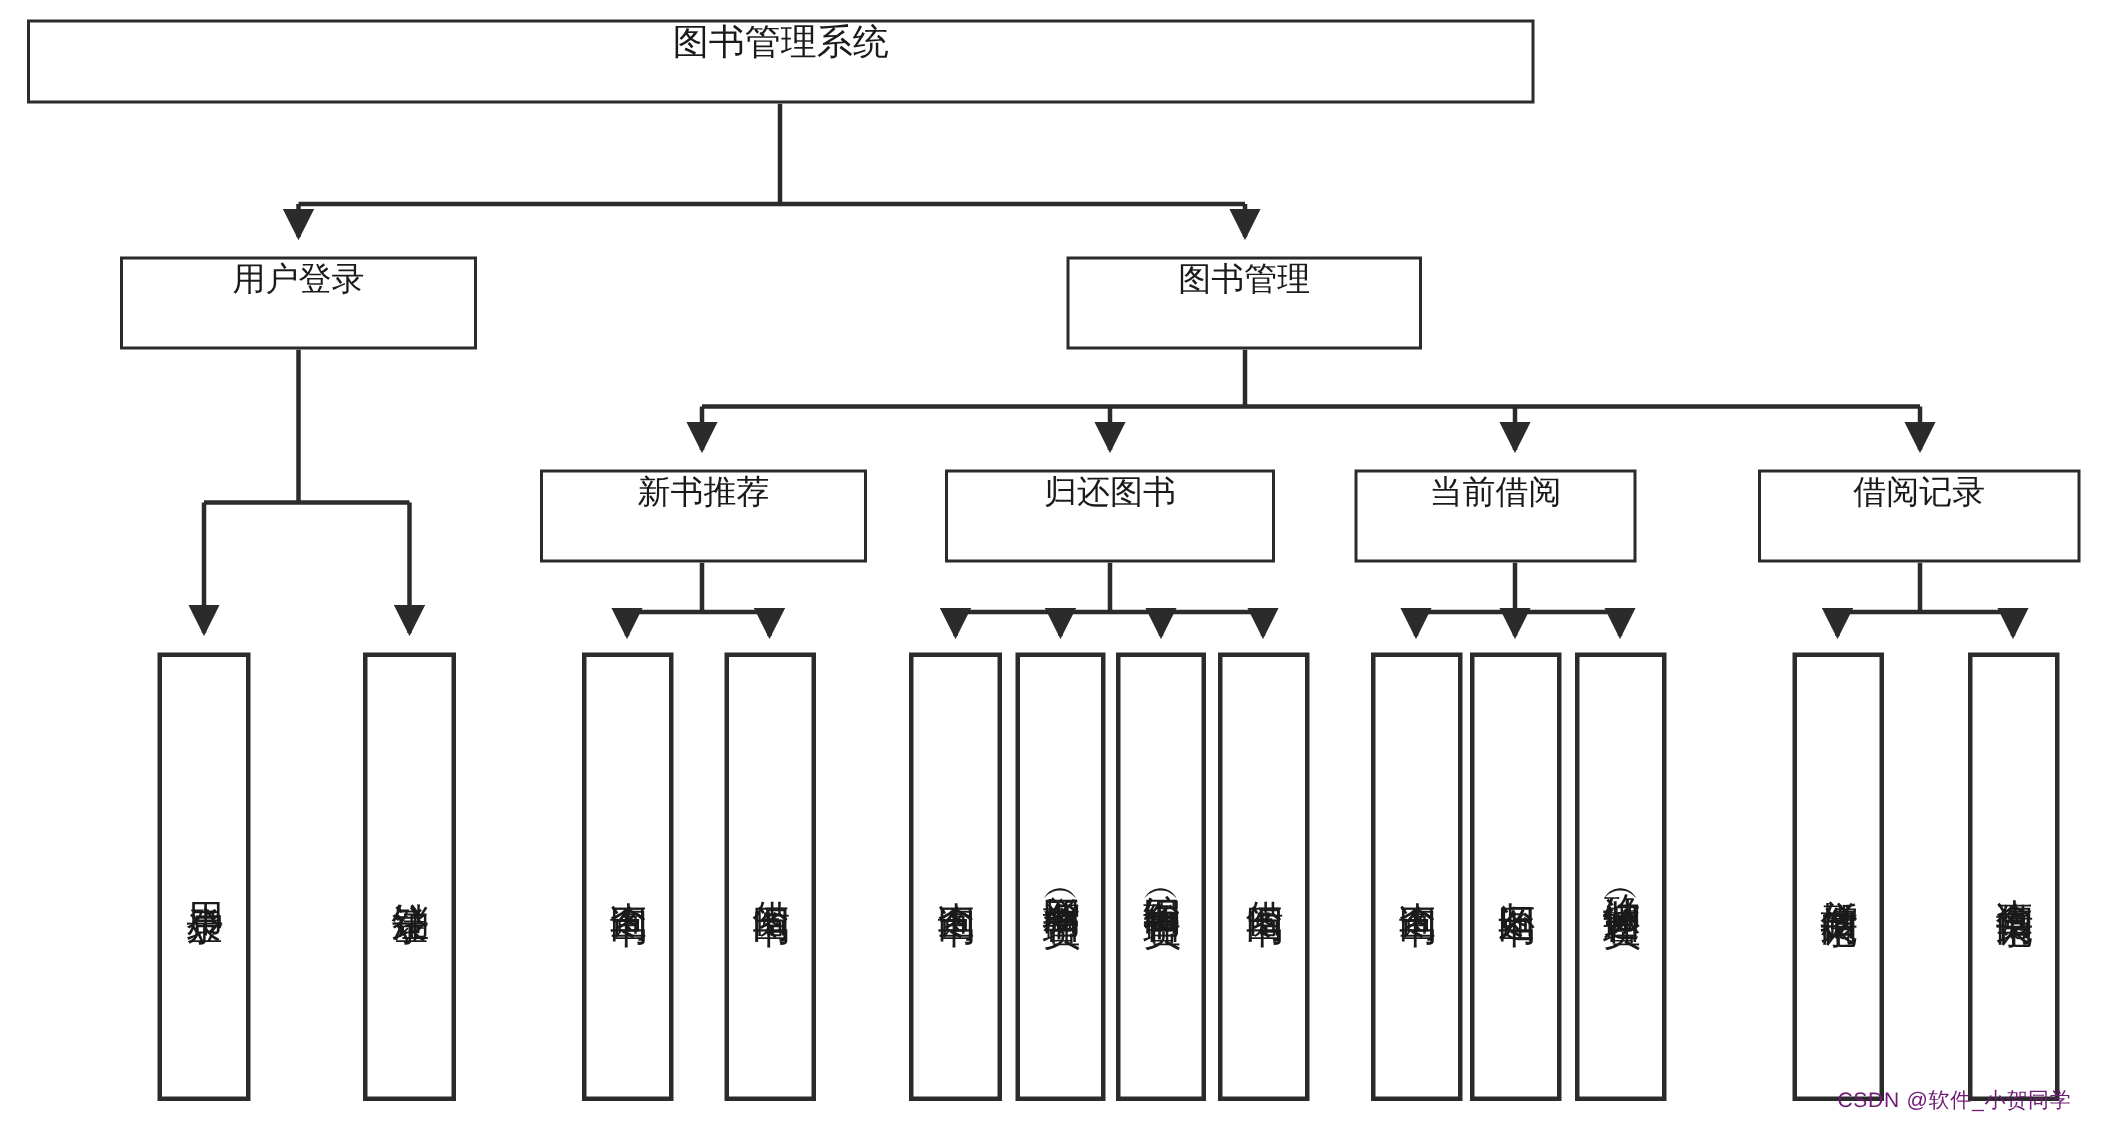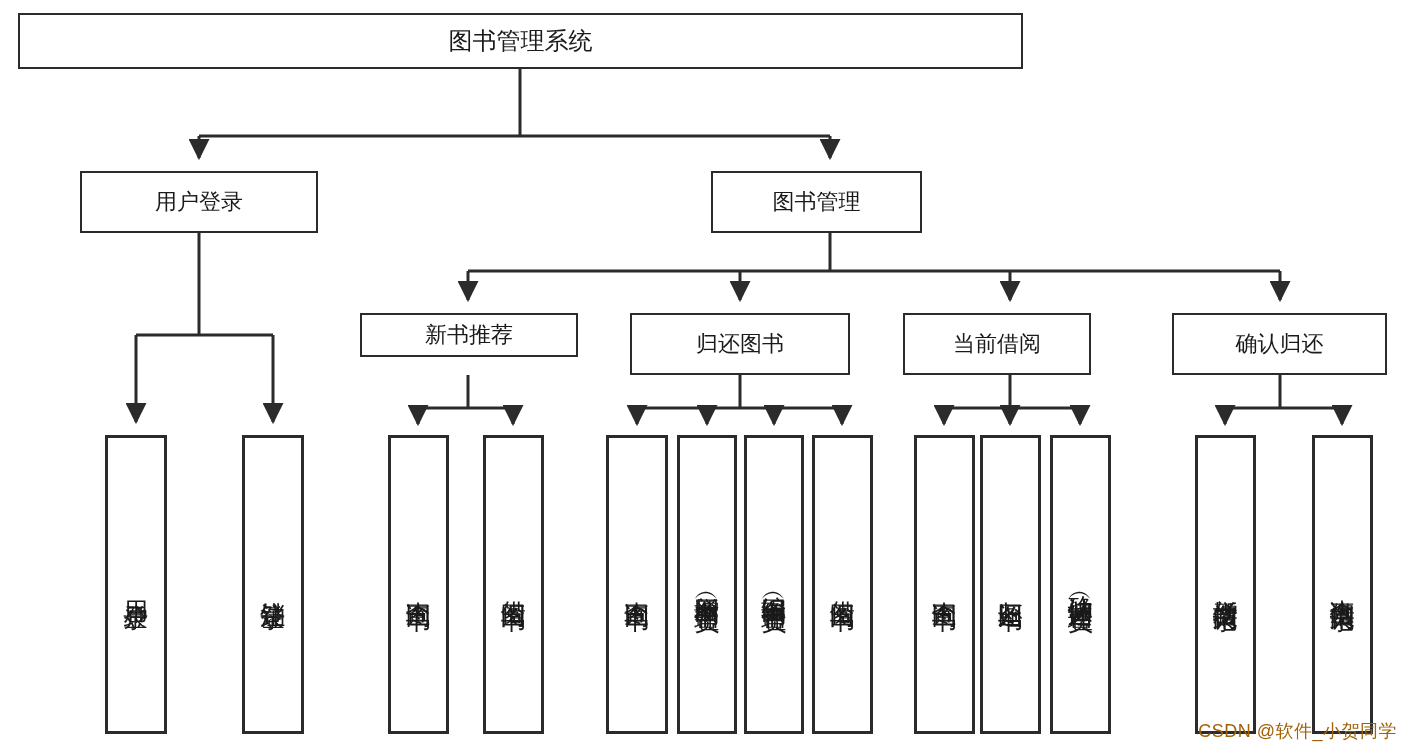--- a/index.html
+++ b/index.html
@@ -24,21 +24,20 @@
     width: 1405px;
     height: 747px;
     pointer-events: none;
   }
   .node {
     position: absolute;
     box-sizing: border-box;
     background: #ffffff;
     border: 2px solid #2b2b2b;
     display: flex;
-    align-items: center;
     justify-content: center;
     color: #1a1a1a;
   }
   .node-label {
     display: block;
     text-align: center;
     line-height: 1.18;
     white-space: nowrap;
   }
   .root-node .node-label {
@@ -52,24 +51,24 @@
   }
   .leaf-node .node-label {
     font-size: 25px;
     writing-mode: vertical-rl;
     text-orientation: upright;
     letter-spacing: 2px;
     line-height: 1.05;
   }
   .watermark {
     position: absolute;
-    right: 8px;
+    right: 24px;
     bottom: 4px;
-    font-size: 18px;
-    color: #a16207;
+    font-size: 14px;
+    color: #701a75;
     letter-spacing: 0.5px;
     white-space: nowrap;
   }
 </style>
 </head>
 <body>
 
 <div id="canvas">
 
   <svg id="connectors" viewBox="0 0 1405 747">
@@ -122,35 +121,35 @@
     </g>
   </svg>
 
   <div class="node root-node" style="left:18px; top:13px; width:1005px; height:56px;">
     <span class="node-label">图书管理系统</span>
   </div>
 
   <div class="node mid-node" style="left:80px; top:171px; width:238px; height:62px;">
     <span class="node-label">用户登录</span>
   </div>
-  <div class="node mid-node" style="left:711px; top:171px; width:211px; height:62px;">
+  <div class="node mid-node" style="left:711px; top:171px; width:237px; height:62px;">
     <span class="node-label">图书管理</span>
   </div>
 
-  <div class="node mid-node" style="left:360px; top:313px; width:218px; height:44px;">
+  <div class="node mid-node" style="left:360px; top:313px; width:218px; height:62px;">
     <span class="node-label">新书推荐</span>
   </div>
   <div class="node mid-node" style="left:630px; top:313px; width:220px; height:62px;">
     <span class="node-label">归还图书</span>
   </div>
   <div class="node mid-node" style="left:903px; top:313px; width:188px; height:62px;">
     <span class="node-label">当前借阅</span>
   </div>
   <div class="node mid-node" style="left:1172px; top:313px; width:215px; height:62px;">
-    <span class="node-label">确认归还</span>
+    <span class="node-label">借阅记录</span>
   </div>
 
   <div class="node leaf-node" style="left:105px; top:435px; width:62px; height:299px;">
     <span class="node-label">用户登录</span>
   </div>
   <div class="node leaf-node" style="left:242px; top:435px; width:62px; height:299px;">
     <span class="node-label">注销登录</span>
   </div>
 
   <div class="node leaf-node" style="left:388px; top:435px; width:61px; height:299px;">

